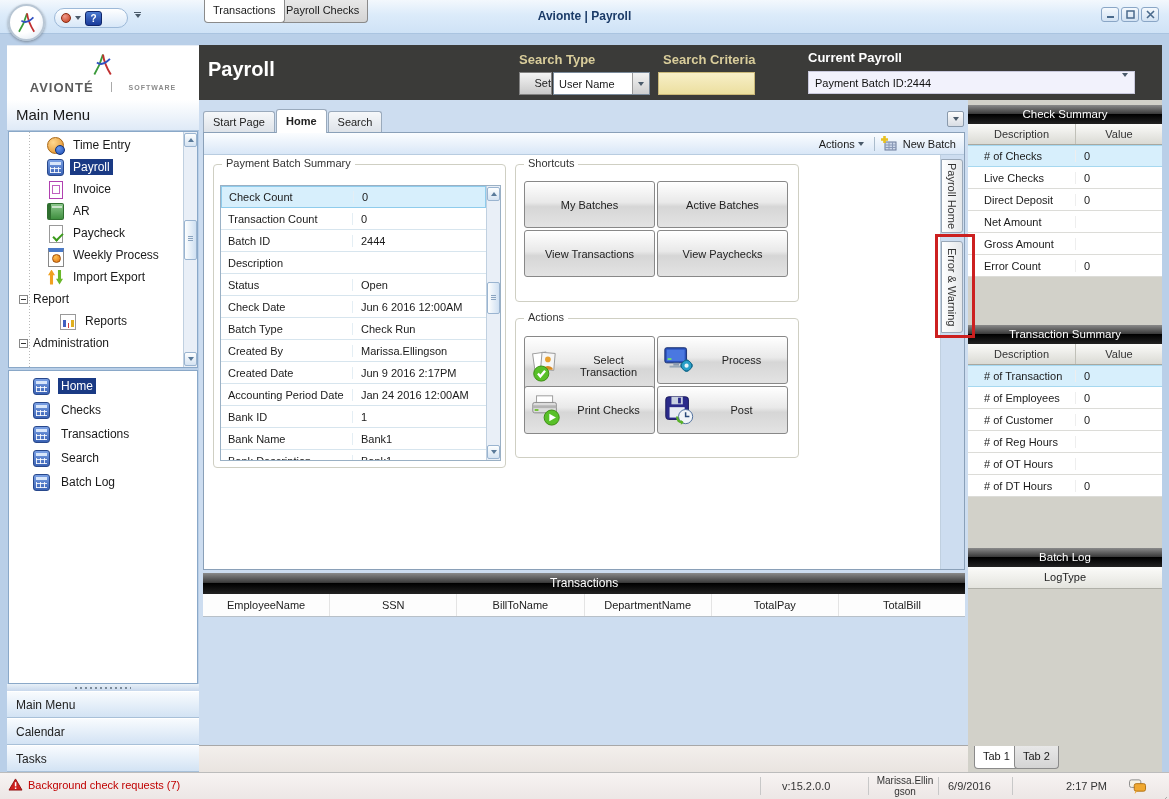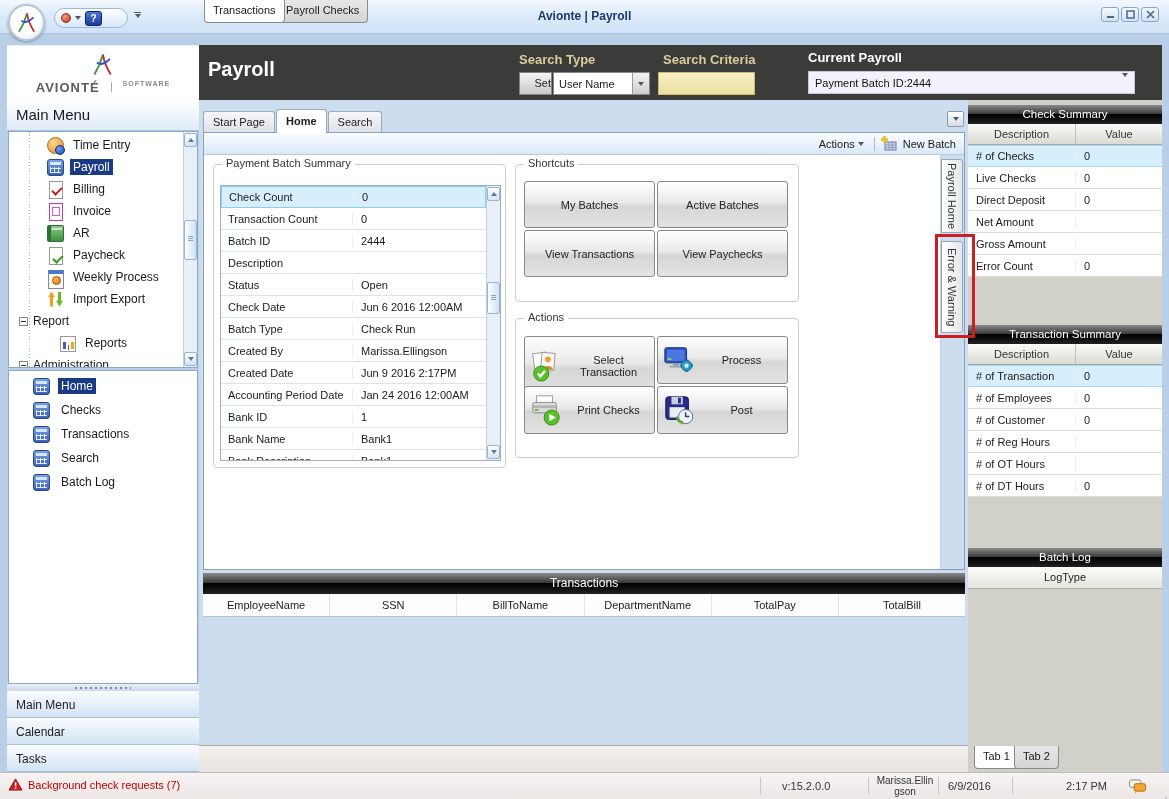--- a/index.html
+++ b/index.html
@@ -23,21 +23,21 @@
     border-radius:3px; color:#fff; font-weight:bold; font-size:10px; text-align:center; line-height:14px; }
   .qat-more { position:absolute; left:134px; top:12px; display:flex; flex-direction:column; gap:1px; align-items:center; }
   .qat-more .bar { width:7px; height:1px; background:#4a5a6a; }
   .win-btns { position:absolute; right:10px; top:7px; display:flex; gap:2px; }
   .win-btn { width:18px; height:15px; border:1px solid #8aa6c6; border-radius:3px;
     background:linear-gradient(#f5f9fd,#d2e2f3); display:flex; align-items:center; justify-content:center; }
 
   
   .band-white { position:absolute; left:7px; top:45px; width:192px; height:55px; background:#fff;
     border-top:1px solid #e8eef6; display:flex; flex-direction:column; align-items:center; justify-content:center; }
-  .brandline { display:flex; align-items:flex-start; gap:11px; margin-top:2px; }
+  .brandline { display:flex; align-items:center; gap:17px; margin-top:2px; }
   .brand-name { font-size:13px; font-weight:bold; color:#5c5c5c; letter-spacing:1px; }
   .brand-sep { width:1px; height:10px; background:#aaa; align-self:center; }
   .brand-tag { font-size:7px; font-weight:bold; color:#8a8a8a; letter-spacing:1px; }
   .band-dark { position:absolute; left:199px; top:45px; width:963px; height:55px; background:#3b3b39; }
   .module-title { position:absolute; left:9px; top:13px; font-size:20px; font-weight:bold; color:#fff; }
   .hdr-label { position:absolute; font-size:13px; font-weight:bold; color:#d9cd9b; }
   .hdr-label.white { color:#fff; }
   .set-btn { position:absolute; left:320px; top:27px; width:33px; height:23px; text-align:right; line-height:21px;
     background:linear-gradient(#f4f4f4,#c9c9c9); border:1px solid #828282; color:#222; }
   .fake-select { background:#fff; border:1px solid #7a8a9a; display:flex; align-items:center; position:absolute; height:23px; }
@@ -176,21 +176,21 @@
   .btab.active { background:#fff; z-index:2; }
 
   
   .right-bg { position:absolute; left:968px; top:100px; width:194px; height:672px; background:#d2d1c9; }
   .rp { position:absolute; left:968px; width:194px; }
   .rp-hdr { height:19px; font-size:11.5px; line-height:18px; }
   .rp-cols { height:21px; background:linear-gradient(#fbfbf9,#dadad4); border-bottom:1px solid #a8a8a0; display:flex; }
   .rp-cols .c1 { width:108px; text-align:center; line-height:20px; font-size:11px; color:#333; border-right:1px solid #c0c0b8; }
   .rp-cols .c2 { flex:1; text-align:center; line-height:20px; font-size:11px; color:#333; }
   .rp-row { height:22px; background:#fff; border-bottom:1px solid #dcdcd8; display:flex; font-size:11px; align-items:center; }
-  .rp-row .k { width:108px; padding-left:8px; border-right:1px solid #eee; }
+  .rp-row .k { width:108px; padding-left:16px; border-right:1px solid #eee; }
   .rp-row .v { flex:1; padding-left:8px; }
   .rp-row.hl { background:#d7effc; border-top:1px solid #a6d8f0; border-bottom:1px solid #a6d8f0; }
   .logtype { height:22px; background:linear-gradient(#fbfbf9,#e4e4de); border-bottom:1px solid #b0b0a8;
     text-align:center; line-height:21px; font-size:11px; color:#222; }
   .rtab { position:absolute; top:746px; height:23px; padding:0 8px; line-height:21px; font-size:11px;
     background:linear-gradient(#e8e8e8,#d4d4d4); border:1px solid #8a8a8a; border-top:none; border-radius:0 0 4px 4px; }
   .rtab.active { background:#fff; }
 
   
   .statusbar { position:absolute; left:0; top:772px; width:1169px; height:35px;
@@ -281,24 +281,20 @@
   <div class="tree-box">
     <div class="guide"></div>
     <div class="tree-rows">
       <div class="tree-row">
         <span class="ti i-clock"></span>
         <span class="lbl">Time Entry</span>
       </div>
       <div class="tree-row sel">
         <span class="ti i-calc"></span>
         <span class="lbl">Payroll</span>
-      </div>
-      <div class="tree-row">
-        <span class="ti i-doc chk"></span>
-        <span class="lbl">Billing</span>
       </div>
       <div class="tree-row">
         <span class="ti i-inv"></span>
         <span class="lbl">Invoice</span>
       </div>
       <div class="tree-row">
         <span class="ti i-book"></span>
         <span class="lbl">AR</span>
       </div>
       <div class="tree-row">

